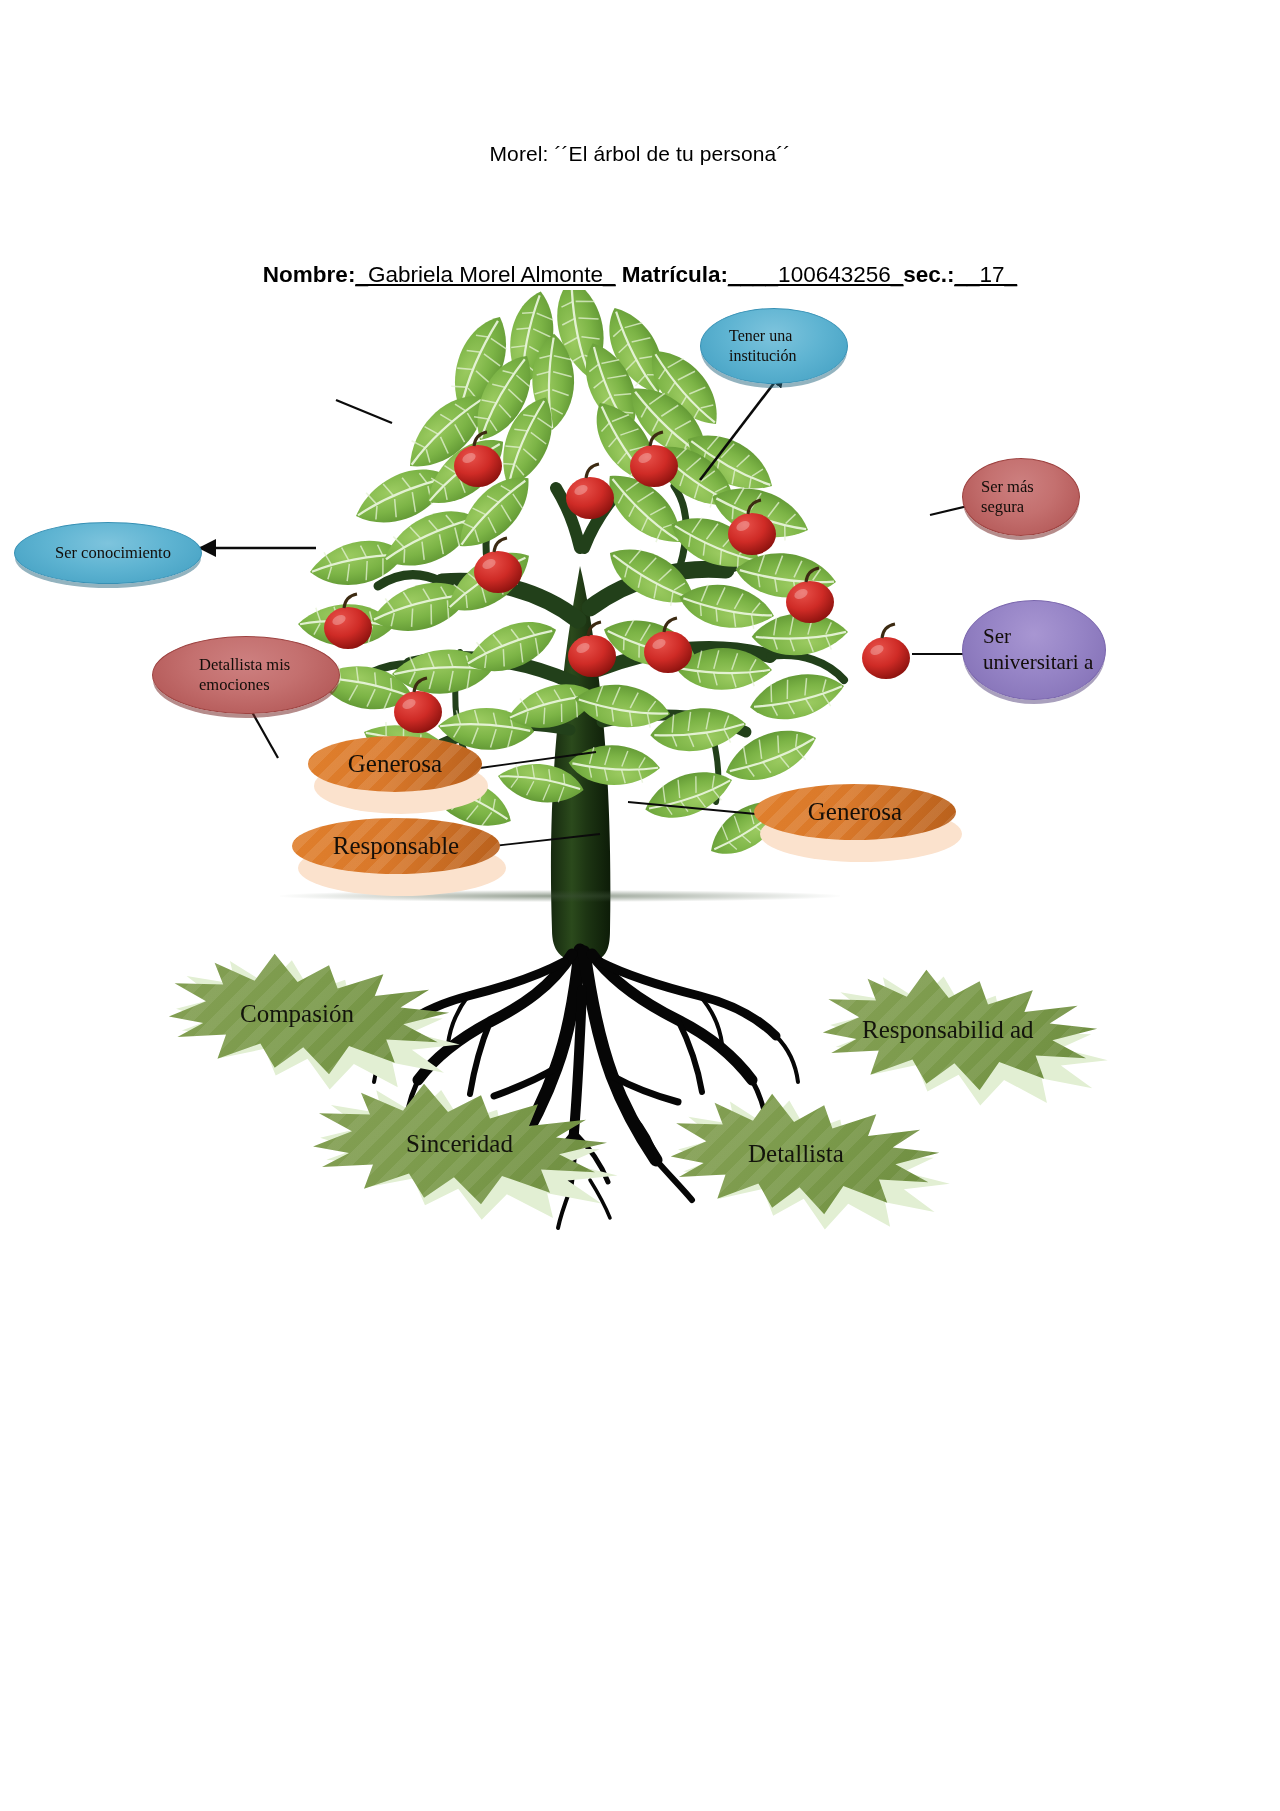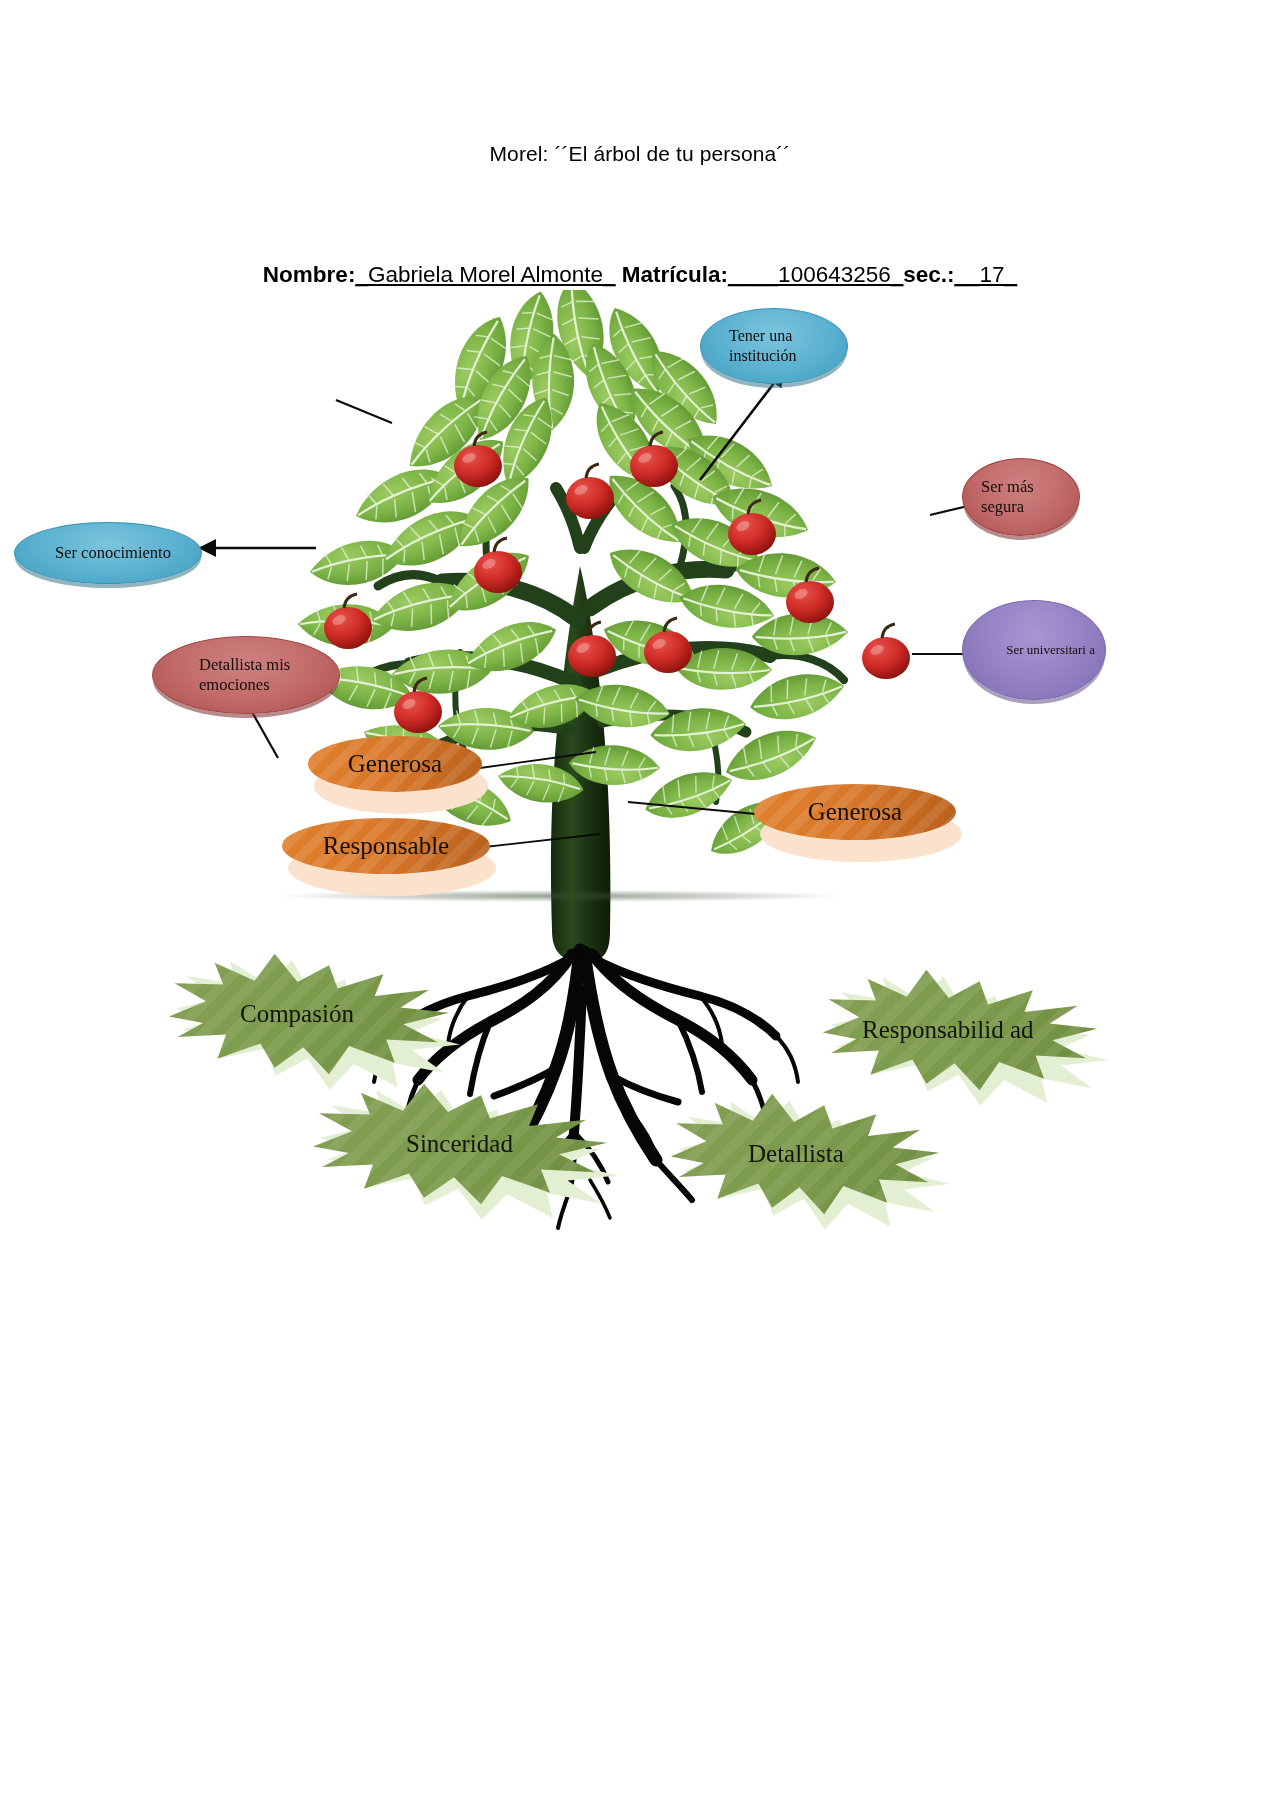--- a/index.html
+++ b/index.html
@@ -385,32 +385,32 @@
 
   <div class="bubble blue" style="left:14px; top:232px; width:188px; height:62px; padding:0 18px 0 40px; font-size:16.5px;">
     <span>Ser conocimiento</span>
   </div>
 
   <div class="bubble red" style="left:962px; top:168px; width:118px; height:78px; padding:0 10px 0 18px; font-size:16.5px;">
     <span>Ser más segura</span>
   </div>
 
 
-  <div class="bubble purple" style="left:962px; top:310px; width:144px; height:100px; padding:0 10px 0 20px; font-size:13px;text-align:right;">
+  <div class="bubble purple" style="left:962px; top:310px; width:144px; height:100px; padding:0 10px 0 20px; font-size:21px;">
     <span>Ser universitari a</span>
   </div>
 
   <div class="oval-orange" style="left:308px; top:446px; width:174px; height:56px;">
     <div class="shadow"></div>
     <div class="body">
         <span>Generosa</span>
       </div>
   </div>
 
-  <div class="oval-orange" style="left:282px; top:528px; width:208px; height:56px;">
+  <div class="oval-orange" style="left:292px; top:528px; width:208px; height:56px;">
     <div class="shadow"></div>
     <div class="body">
         <span>Responsable</span>
       </div>
   </div>
 
   <div class="oval-orange" style="left:754px; top:494px; width:202px; height:56px;">
     <div class="shadow"></div>
     <div class="body">
         <span>Generosa</span>

